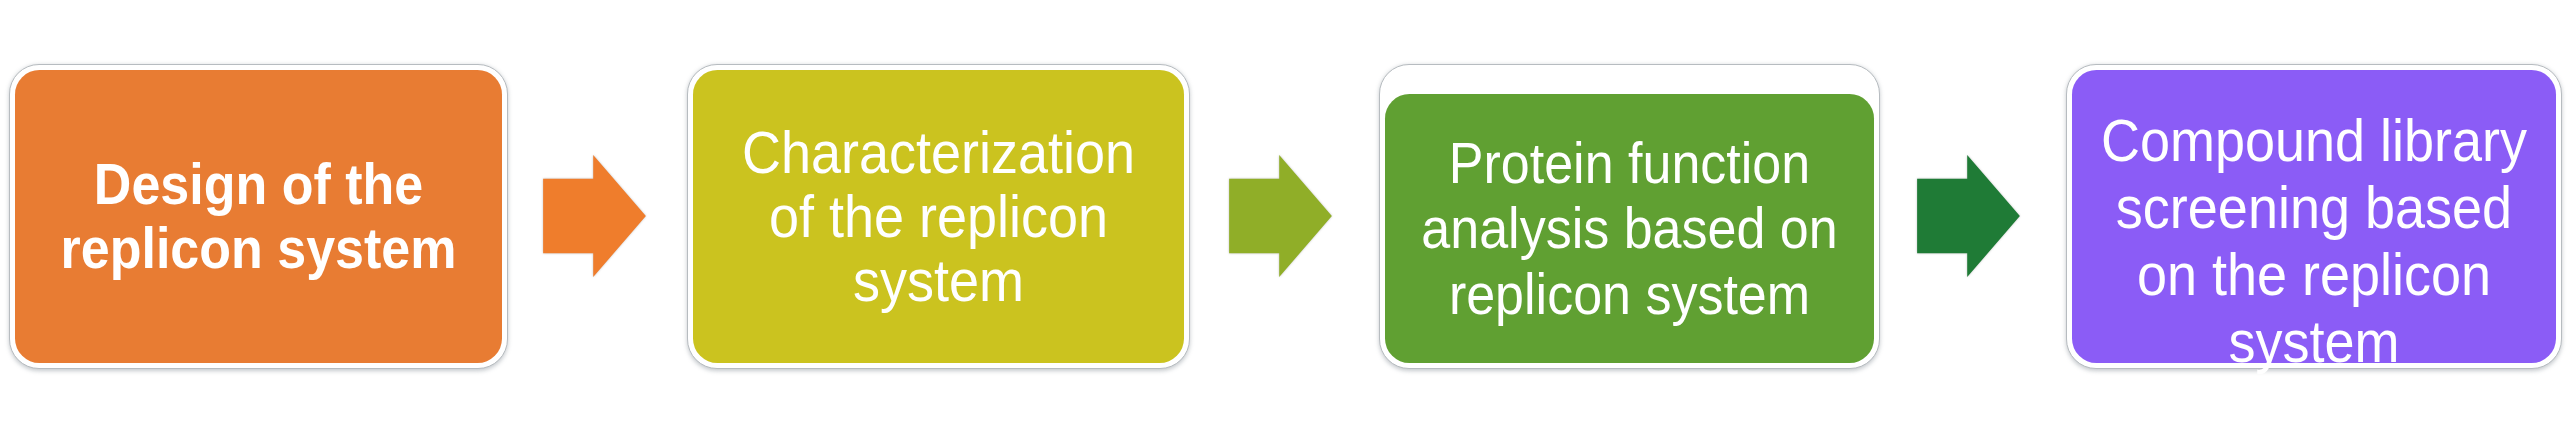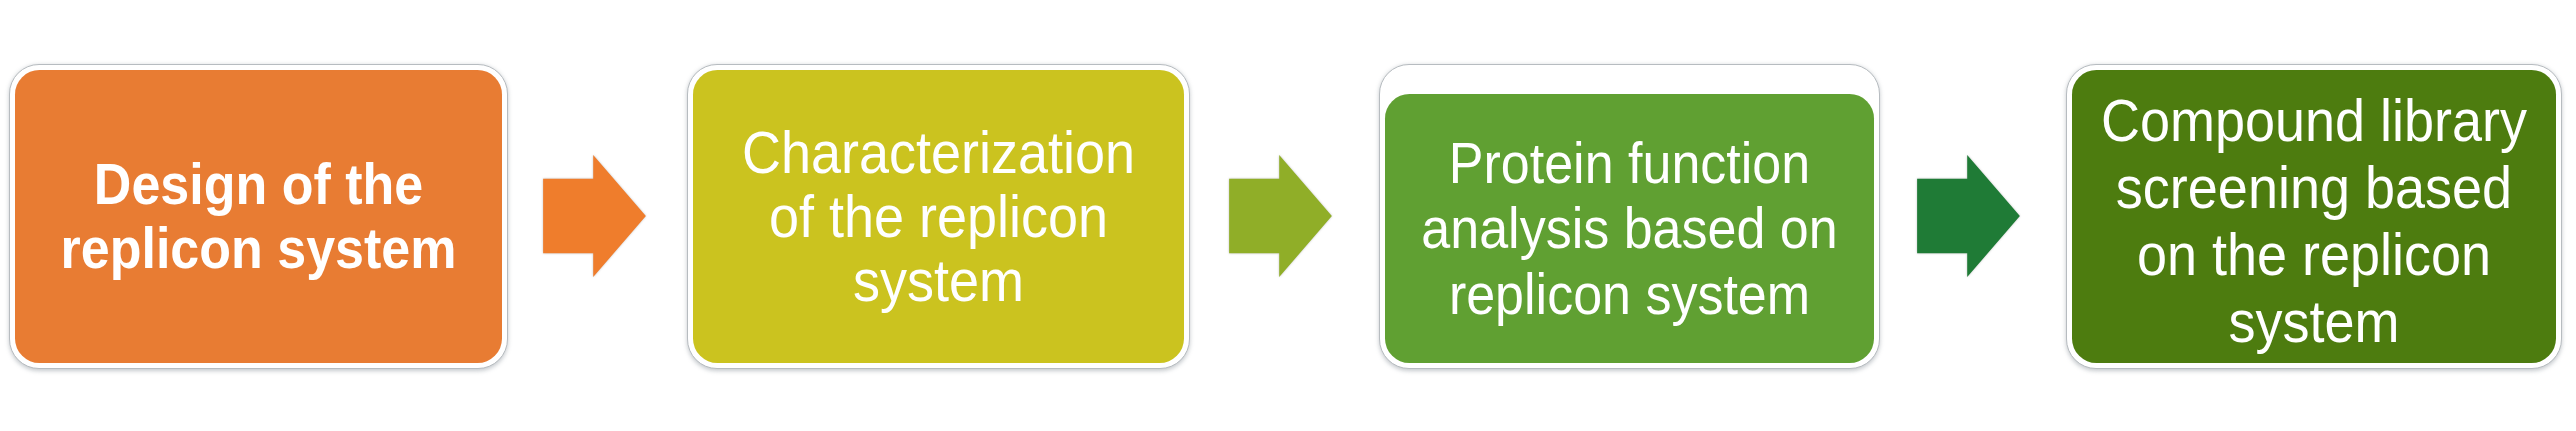--- a/index.html
+++ b/index.html
@@ -89,21 +89,21 @@
 analysis based on
 replicon system</div>
     </div>
   </div>
 
   <svg class="flow-arrow a2" width="103" height="122" viewBox="0 0 160 190">
     <polygon points="0,37 78,37 78,0 160,95 78,190 78,153 0,153" fill="#1F7B36"></polygon>
   </svg>
 
   <div class="step-box s3">
-    <div class="step-fill" style="background: #4d7c0f;">
+    <div class="step-fill" style="background: #8b5cf6; align-items: flex-end;">
       <div class="step-text">Compound library
 screening based
 on the replicon
 system</div>
     </div>
   </div>
 
 </div>
 
 

